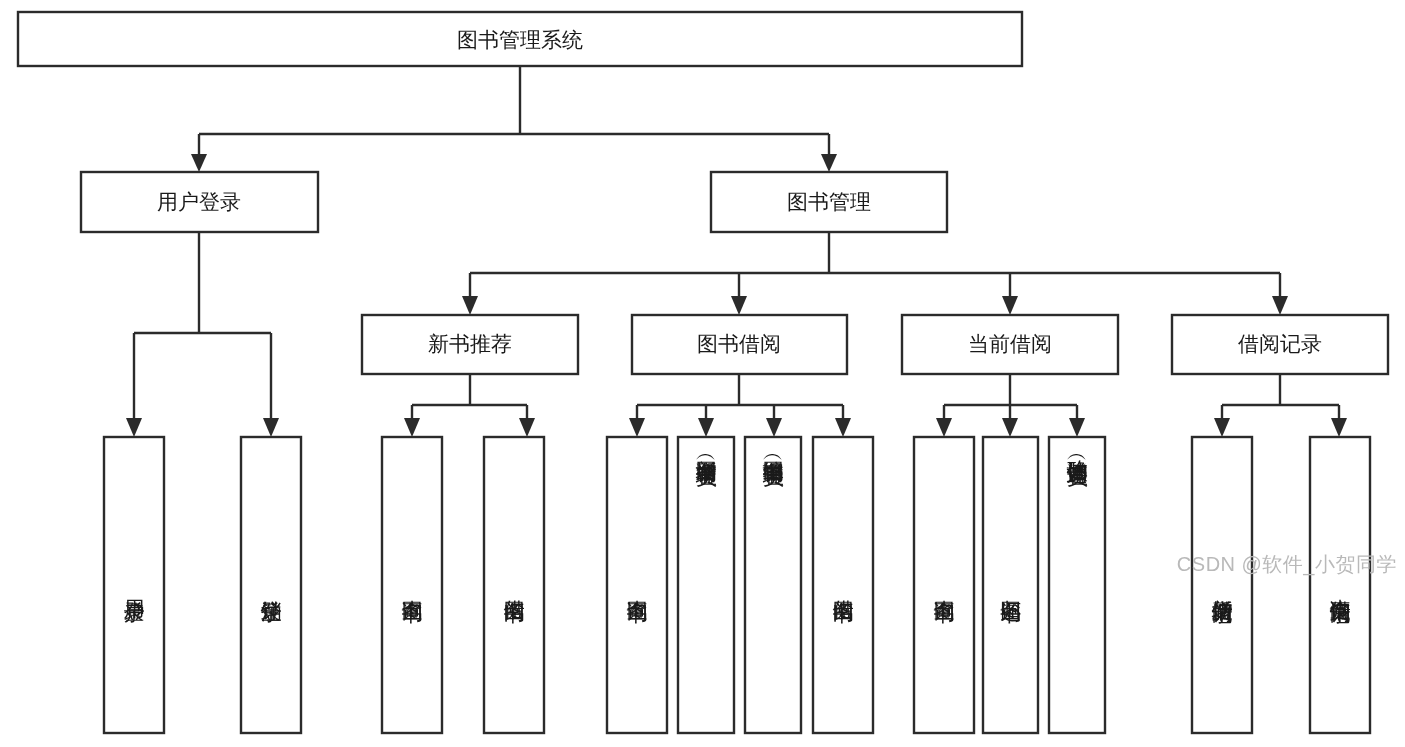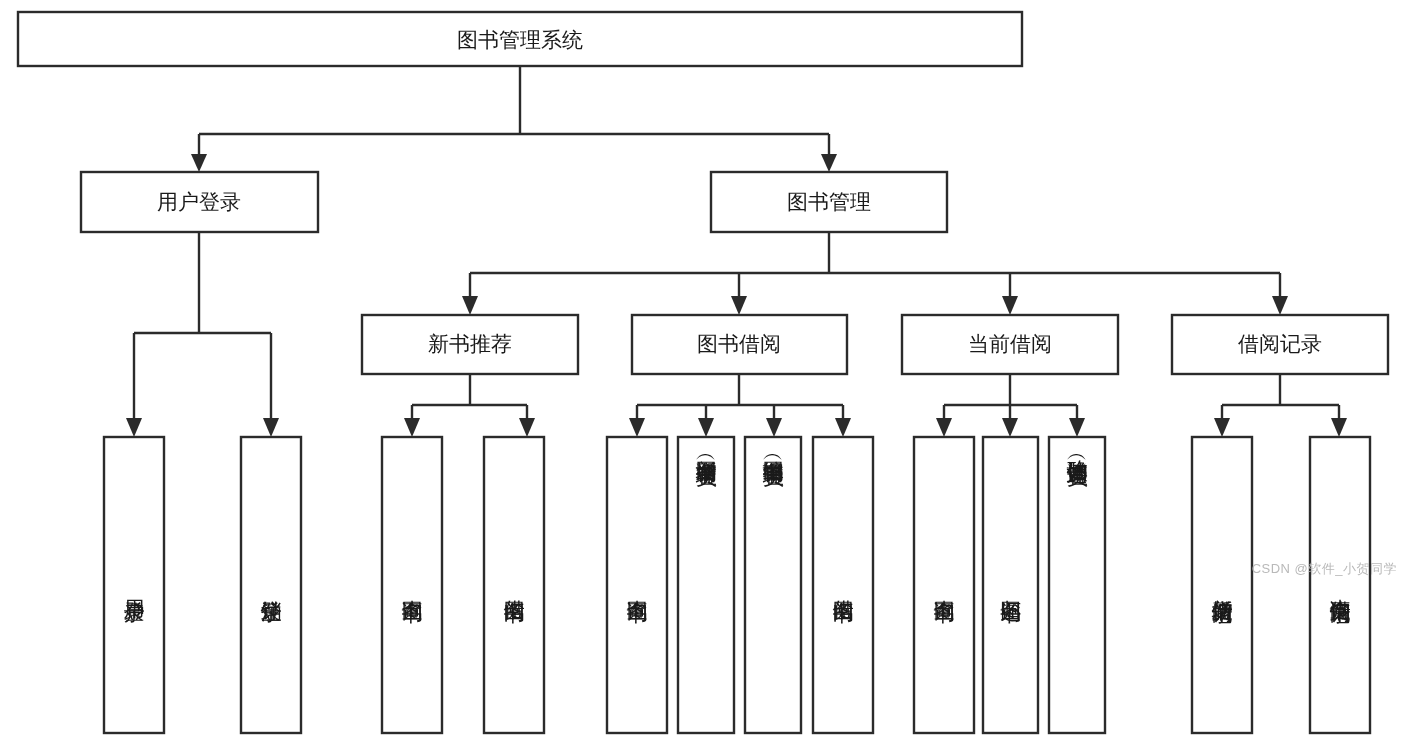--- a/index.html
+++ b/index.html
@@ -68,21 +68,21 @@
     display: flex;
     align-items: center;
     justify-content: center;
     pointer-events: none;
   }
   #watermark {
     position: absolute;
     right: 8px;
     bottom: 4px;
     font-family: "Liberation Sans", "DejaVu Sans", sans-serif;
-    font-size: 13px;
+    font-size: 20px;
     color: #b9b9b9;
     letter-spacing: 0.5px;
     white-space: nowrap;
   }
 </style>
 </head>
 <body>
 
 <div id="diagram-root">
 

